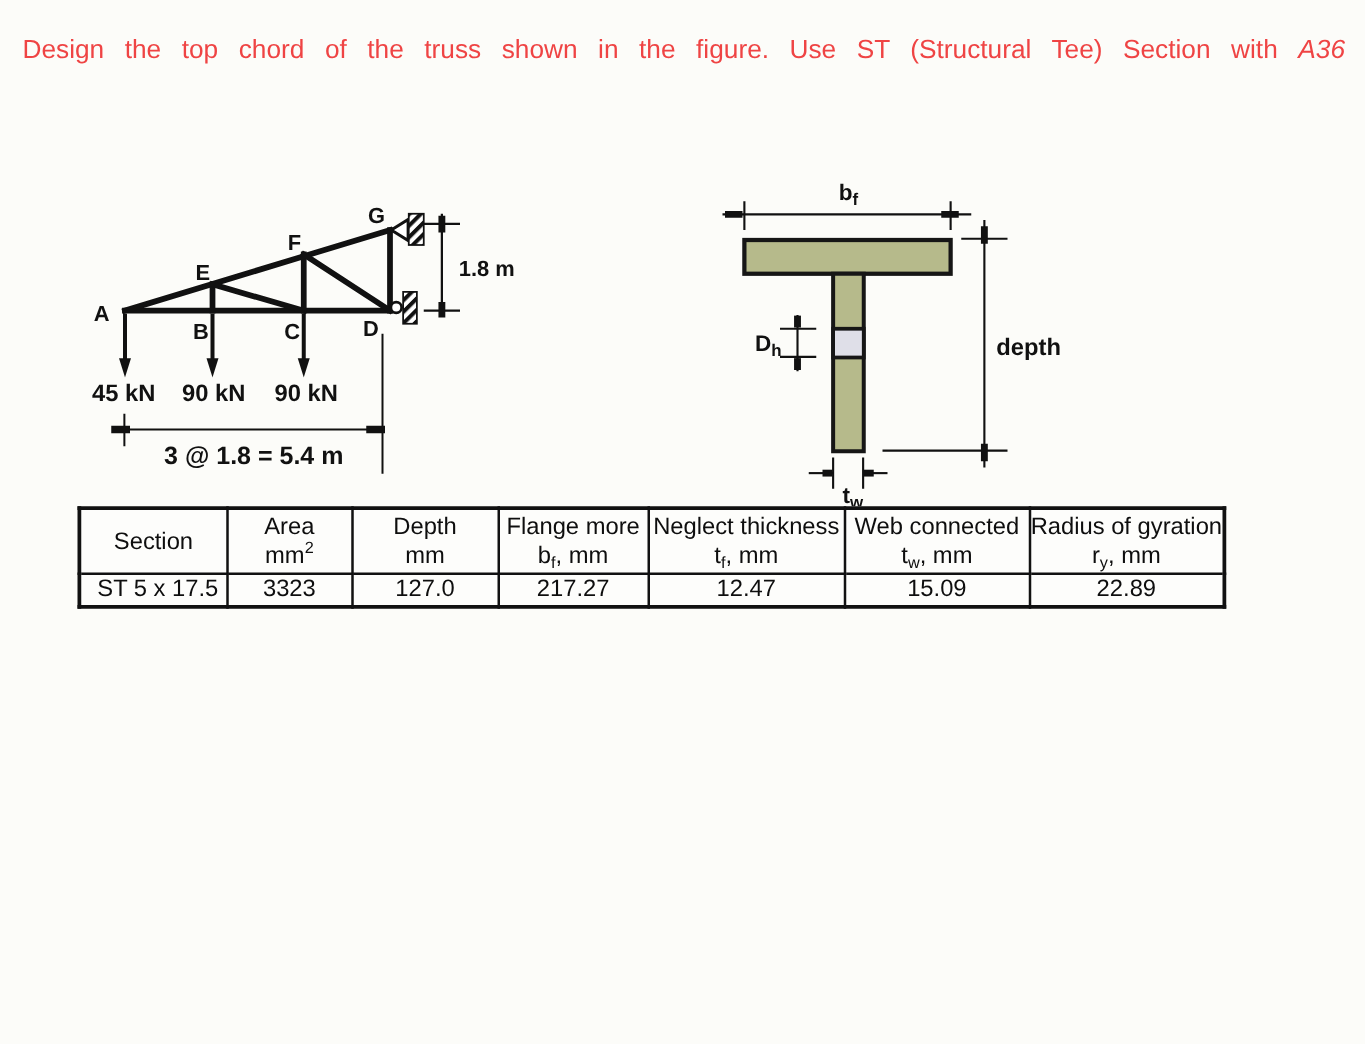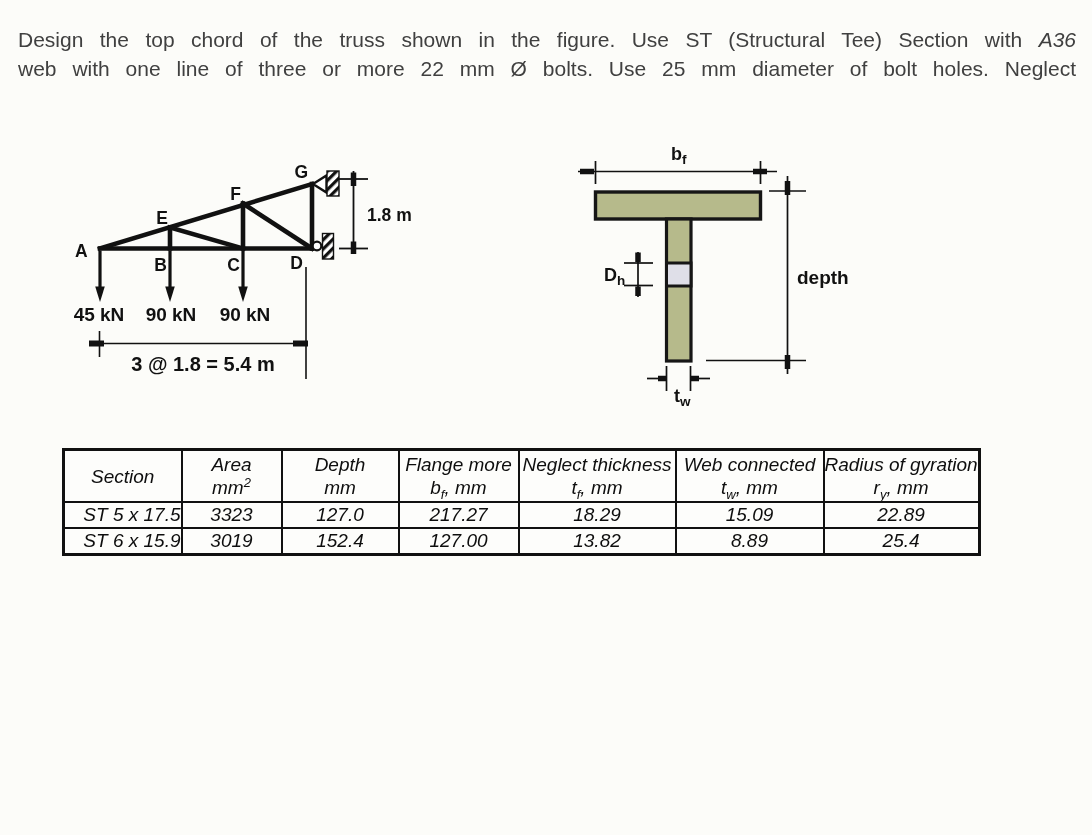--- a/index.html
+++ b/index.html
@@ -4,53 +4,51 @@
 <style>
   html,body{margin:0;padding:0;}
   body{
     width:1092px;height:835px;position:relative;overflow:hidden;
     background:#fcfcf9;color:#141414;
     font-family:"Liberation Sans",sans-serif;
   }
   
   .statement{
     position:absolute;left:18px;top:26px;width:1058px;
-    font-size:21px;line-height:28.6px;color:#404040;
+    font-size:21px;line-height:28.6px;color:#ef4444;
   }
   .statement .jline{text-align:justify;text-align-last:justify;}
   .statement sub{font-size:14px;line-height:0;}
   .statement .it{font-style:italic;}
   
   .fig{position:absolute;}
   svg text{font-family:"Liberation Sans",sans-serif;fill:#111;}
   
   table.props{
-    position:absolute;left:62px;top:448px;
+    position:absolute;left:62px;top:405px;
     border-collapse:collapse;table-layout:fixed;
     font-size:19px;color:#0e0e0e;background:#fdfdfb;
     border:3px solid #111;
-    font-style:italic;
   }
   table.props th,table.props td{
     border:2px solid #111;padding:0;text-align:center;vertical-align:middle;
     font-weight:normal;overflow:hidden;white-space:nowrap;
   }
   table.props th{height:50px;line-height:23px;}
   table.props td{height:24px;}
-  table.props td.sec{text-align:right;padding-left:7px;}
+  table.props td.sec{text-align:center;padding-left:7px;}
   table.props sub{font-size:13px;line-height:0;}
   table.props sup{font-size:13px;line-height:0;}
   table.props .unit:empty{display:none;}
 </style>
 </head>
 <body>
 
 <div class="statement">
   <div class="jline"><span>Design the top chord of the truss shown in the figure. Use ST (Structural Tee) Section with </span><span class="it">A36</span></div>
-  <div class="jline">web with one line of three or more 22 mm Ø bolts. Use 25 mm diameter of bolt holes. Neglect</div>
 </div>
 
 <svg class="fig" style="left:55px;top:145px;" width="370" height="245" viewBox="55 145 370 245">
   <defs>
     <pattern id="hatch" width="6.5" height="6.5" patternUnits="userSpaceOnUse" patternTransform="rotate(45)">
       <rect width="6.5" height="6.5" fill="#fff"></rect>
       <rect width="3.2" height="6.5" fill="#111"></rect>
     </pattern>
   </defs>
 
@@ -214,27 +212,18 @@
           <div class="unit"><span>r</span><sub>y</sub><span>, mm</span></div>
         </th>
     </tr>
   </thead>
   <tbody>
     <tr>
       <td class="sec">ST 5 x 17.5</td>
       <td>3323</td>
       <td>127.0</td>
       <td>217.27</td>
-      <td>18.29</td>
+      <td>12.47</td>
       <td>15.09</td>
       <td>22.89</td>
     </tr>
-    <tr>
-      <td class="sec">ST 6 x 15.9</td>
-      <td>3019</td>
-      <td>152.4</td>
-      <td>127.00</td>
-      <td>13.82</td>
-      <td>8.89</td>
-      <td>25.4</td>
-    </tr>
   </tbody>
 </table>
 
 </body></html>

